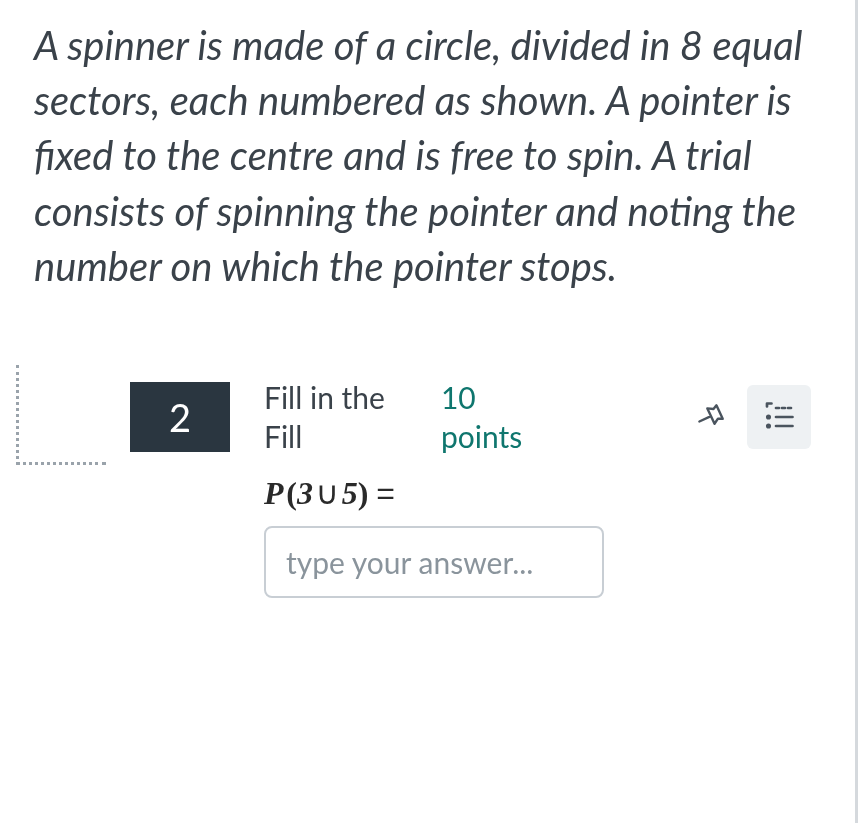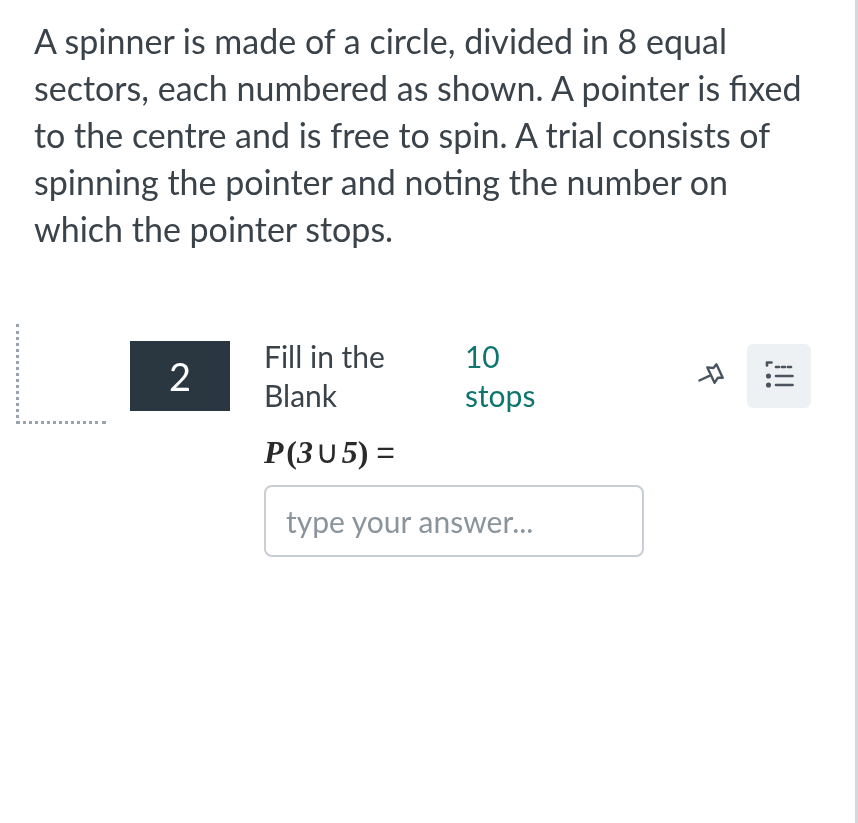--- a/index.html
+++ b/index.html
@@ -15,23 +15,24 @@
       color: #333;
       position: relative;
     }
     .page-border {
       border-right: 3px solid #d5d9dd;
       height: 100%;
       padding-right: 10px;
     }
     .question-context {
       padding: 18px 34px 34px 34px;
-      font-size: 34px;
+      font-size: 40px;
       line-height: 1.38;
       color: #3a424a;
+      font-style: italic;
     }
     .question-body {
       position: relative;
       padding: 50px 34px 30px 34px;
     }
     .dotted-frame {
       position: absolute;
       left: 16px;
       top: 37px;
       width: 90px;
@@ -51,21 +52,21 @@
       font-size: 38px;
       width: 100px;
       height: 70px;
       display: flex;
       align-items: center;
       justify-content: center;
     }
     .question-meta {
       display: flex;
       align-items: center;
-      gap: 80px;
+      gap: 56px;
       flex: 1;
       justify-content: space-between;
     }
     .question-type {
       font-size: 30px;
       color: #3a424a;
       line-height: 1.3;
     }
     .question-points {
       font-size: 30px;
@@ -112,21 +113,21 @@
     .math-expression .paren {
       font-style: normal;
       font-weight: bold;
     }
     .math-expression .op {
       font-style: normal;
       font-weight: normal;
       font-family: 'Arial', sans-serif;
     }
     .answer-input {
-      width: 380px;
+      width: 340px;
       padding: 16px 20px;
       font-size: 30px;
       border: 2px solid #c8ced4;
       border-radius: 8px;
       color: #6e7880;
       font-family: inherit;
     }
     .answer-input::placeholder {
       color: #8a949c;
     }
@@ -139,25 +140,25 @@
 
   <div class="question-body">
     <div class="dotted-frame"></div>
 
     <div class="question-row">
       <div class="question-number-box">2</div>
 
       <div class="question-meta">
         <div class="question-type">
           <span>Fill in the</span><br>
-          <span>Blank</span>
+          <span>Fill</span>
         </div>
         <div class="question-points">
           <span>10</span><br>
-          <span>stops</span>
+          <span>points</span>
         </div>
 
         <div class="icon-group">
           <div class="pin-icon">
             <svg width="36" height="36" viewBox="0 0 24 24" fill="none" stroke="currentColor" stroke-width="1.6" stroke-linecap="round" stroke-linejoin="round">
               <path d="M14 3l7 7-3 1-1 4-4-4-6 6 6-6-4-4 4-1 1-3z" transform="rotate(20 12 12)"></path>
             </svg>
           </div>
           <div class="list-button">
             <svg width="36" height="36" viewBox="0 0 24 24" fill="none" stroke="currentColor" stroke-width="1.8" stroke-linecap="round" stroke-linejoin="round">

